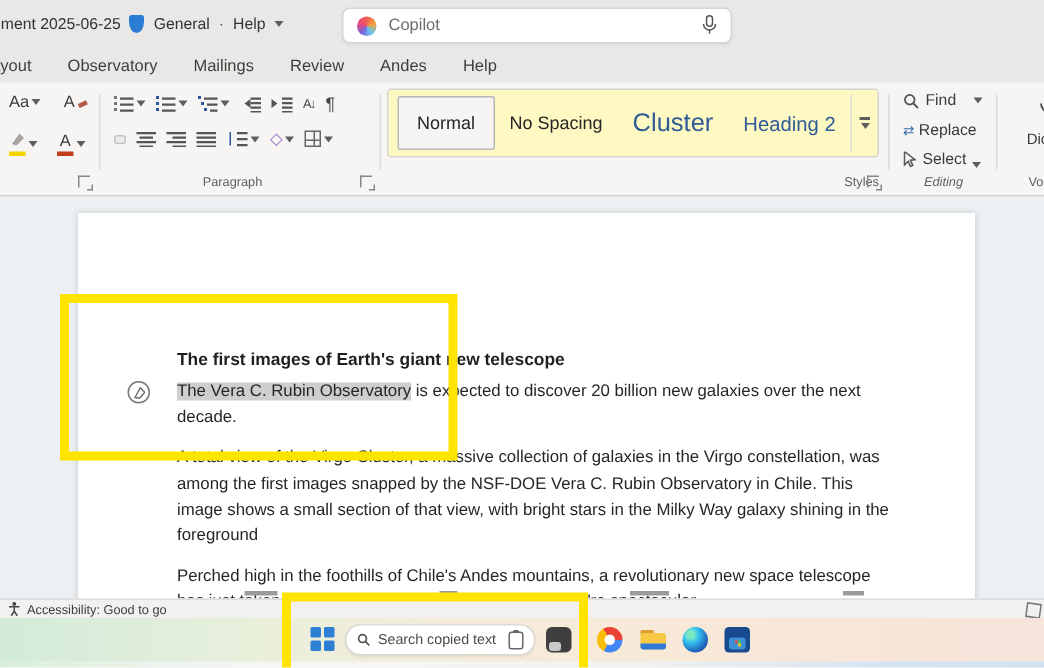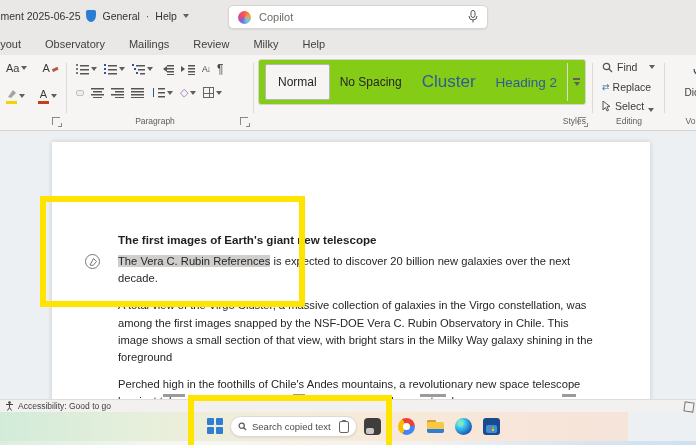--- a/index.html
+++ b/index.html
@@ -67,21 +67,21 @@
   .ic-ls{width:14px;height:11px;position:relative;background-image:
     linear-gradient(#555,#555),linear-gradient(#555,#555),linear-gradient(#555,#555);
     background-repeat:no-repeat;background-size:7px 1.5px;background-position:7px 1px,7px 5px,7px 9px;}
   .ic-ls::after{content:"";position:absolute;left:2px;top:1px;width:1px;height:9px;background:#2b579a;}
   .ic-shade{font-size:11px;color:#9a6fc0;}
   .ic-borders{width:11px;height:11px;border:1px solid #666;position:relative;box-sizing:border-box;}
   .ic-borders::before{content:"";position:absolute;left:50%;top:0;width:1px;height:100%;background:#666;}
   .ic-borders::after{content:"";position:absolute;top:50%;left:0;height:1px;width:100%;background:#666;}
 
   
-  .gallery{position:absolute;left:258px;top:4px;width:328px;height:46px;background:#84cc16;
+  .gallery{position:absolute;left:258px;top:4px;width:328px;height:46px;background:#fef9c3;
     border:1px solid #d6d4d2;border-radius:3px;display:flex;align-items:center;box-sizing:border-box;}
   .chip{padding:0 10px;font-size:12px;color:#262626;white-space:nowrap;}
   .chip-selected{border:1px solid #b9b7b5;background:#f6f5f4;border-radius:2px;margin-left:6px;
     padding:10px 12px;}
   .chip-h1{font-size:17px;color:var(--hblue,#2f5c96);}
   .chip-h2{font-size:13.5px;color:var(--hblue,#2f5c96);}
   .gal-more{margin-left:auto;width:17px;height:38px;border-left:1px solid #dddbd9;display:flex;
     flex-direction:column;align-items:center;justify-content:center;gap:2px;}
   .gal-more .bar{width:7px;height:1.5px;background:#5f5e5c;}
 
@@ -101,21 +101,21 @@
   .frag{position:absolute;height:2.5px;background:#9b9b9b;}
 
   
   .statusbar{position:absolute;left:0;top:399px;width:696px;height:13px;background:#f2f1ef;
     border-top:1px solid #dedcda;box-sizing:border-box;font-size:8.5px;color:#3d3d3d;}
   .sb-left{position:absolute;left:5px;top:1px;display:flex;align-items:center;gap:4px;}
   .sb-right{position:absolute;right:2px;top:2px;width:8px;height:8px;border:1px solid #777;
     transform:rotate(8deg);}
 
   
-  .taskbar{position:absolute;left:0;top:412px;width:628px;height:29px;
+  .taskbar{position:absolute;left:0;top:412px;width:696px;height:29px;
     background:linear-gradient(90deg,#d2ebd9 0%,#e6efdb 22%,#f5ecd9 45%,#f8e8d8 68%,#f6e3da 100%);}
   .understrip{position:absolute;left:0;top:441px;width:696px;height:4px;
     background:linear-gradient(90deg,#dbeede 0%,#f6f7f2 25%,#f3f2ee 60%,#d6e4f2 85%,#cfe0f0 100%);}
   .start{position:absolute;left:207px;top:6px;width:16px;height:16px;display:grid;
     grid-template-columns:7px 7px;grid-template-rows:7px 7px;gap:2px;}
   .start div{background:#2e7fd3;border-radius:1px;}
   .tb-search{position:absolute;left:230px;top:4px;width:127px;height:21px;border-radius:11px;background:#fff;
     border:1px solid #ddd9d5;display:flex;align-items:center;gap:5px;padding:0 7px;box-sizing:border-box;
     box-shadow:0 1px 2px rgba(0,0,0,.08);}
   .tb-search-text{flex:1;font-size:9.5px;color:#4c4c4c;white-space:nowrap;overflow:hidden;}
@@ -169,21 +169,21 @@
       </svg>
     </div>
   </div>
 
   <div class="menubar">
     <div class="tabs">
       <span class="tab">Layout</span>
       <span class="tab">Observatory</span>
       <span class="tab">Mailings</span>
       <span class="tab">Review</span>
-      <span class="tab">Milky</span>
+      <span class="tab">Andes</span>
       <span class="tab">Help</span>
     </div>
   </div>
 
   <div class="ribbon">
 
     <div class="row" style="left:6px;top:7px;">
       <span class="rbtn">
         <span>Aa</span>
         <span class="chev"></span>
@@ -282,21 +282,21 @@
       <span style="color:#3a6ea5;font-size:9px;letter-spacing:-1px;">⇄</span>
       <span>Replace</span>
     </div>
     <div class="ed-row" style="left:602px;top:45px;align-items:flex-end;">
       <svg width="9" height="11" viewBox="0 0 9 11">
         <polygon points="1,0 1,9 3.5,6.5 5,10 6.5,9.3 5,5.8 8,5.5" fill="none" stroke="#555" stroke-width="1"></polygon>
       </svg>
       <span>Select</span>
       <span class="chev"></span>
     </div>
-    <div class="grp-label" style="left:598px;width:62px;">Editing</div>
+    <div class="grp-label" style="left:598px;width:62px;font-style:italic;">Editing</div>
     <div class="vsep" style="left:664px;"></div>
 
     <div style="position:absolute;left:670px;top:4px;width:60px;text-align:center;">
       <svg width="18" height="24" viewBox="0 0 18 24">
         <rect x="6" y="1" width="6" height="12" rx="3" fill="var(--dictblue,#2a6db5)"></rect>
         <path d="M3 10 a6 6 0 0 0 12 0" fill="none" stroke="#444" stroke-width="1.2"></path>
         <line x1="9" y1="17" x2="9" y2="20" stroke="#444" stroke-width="1.2"></line>
         <line x1="5.5" y1="20.5" x2="12.5" y2="20.5" stroke="#444" stroke-width="1.2"></line>
       </svg>
       <div style="font-size:10px;color:#3b3a39;">Dictate</div>
@@ -307,21 +307,21 @@
 
   <div class="docarea">
     <div class="page">
       <div class="content">
         <h1>The first images of Earth's giant new telescope</h1>
         <p style="position:relative;">
           <span class="margin-cue">
             <svg width="8" height="8" viewBox="0 0 8 8">
                 <polygon points="1,7 4.5,0.5 7.5,3.5 4,7.5" fill="none" stroke="#666" stroke-width="0.9"></polygon>
               </svg>
-          </span><span class="hl">The Vera C. Rubin References</span><span> is expected to discover 20 billion new galaxies over the next decade.</span>
+          </span><span class="hl">The Vera C. Rubin Observatory</span><span> is expected to discover 20 billion new galaxies over the next decade.</span>
         </p>
         <p>A total view of the Virgo Cluster, a massive collection of galaxies in the Virgo constellation, was among the first images snapped by the NSF-DOE Vera C. Rubin Observatory in Chile. This image shows a small section of that view, with bright stars in the Milky Way galaxy shining in the foreground</p>
         <p>Perched high in the foothills of Chile's Andes mountains, a revolutionary new space telescope has just taken its first pictures of the cosmos—and they're spectacular.</p>
       </div>
     </div>
 
     <div class="frag" style="left:163px;top:262px;width:22px;"></div>
     <div class="frag" style="left:293px;top:262px;width:12px;"></div>
     <div class="frag" style="left:420px;top:262px;width:26px;"></div>
     <div class="frag" style="left:562px;top:262px;width:14px;"></div>

